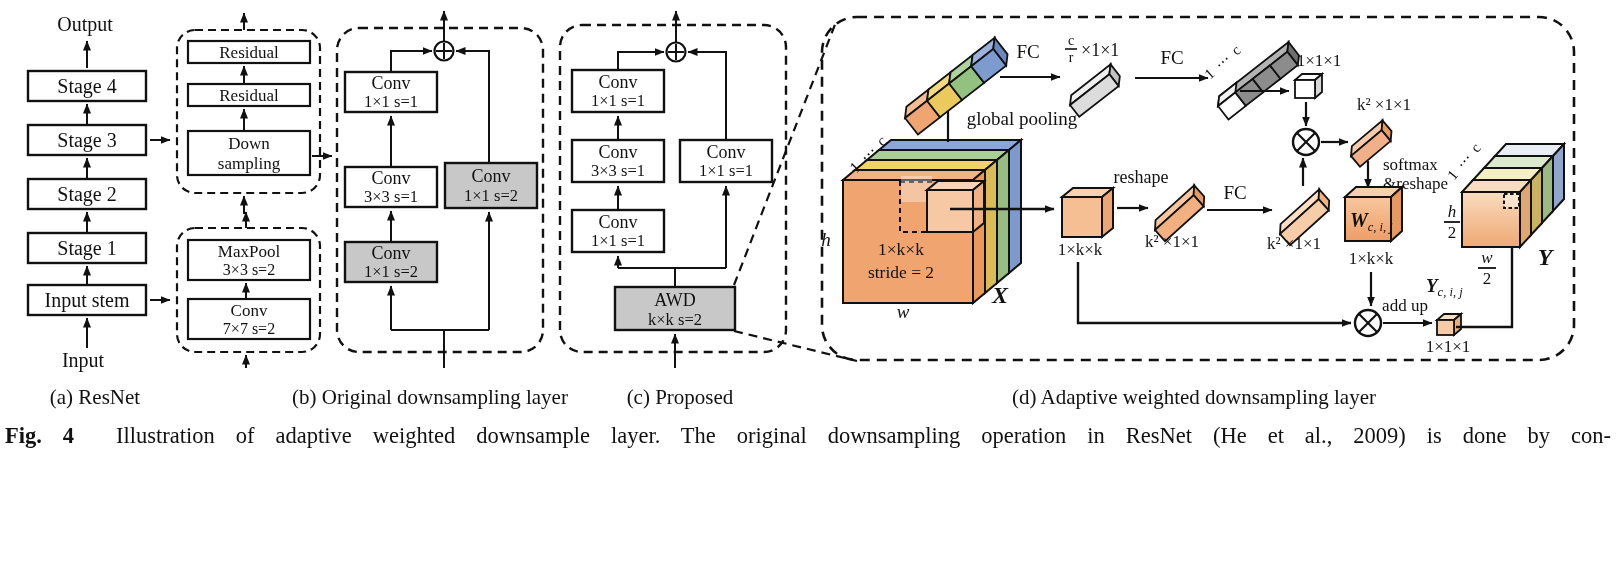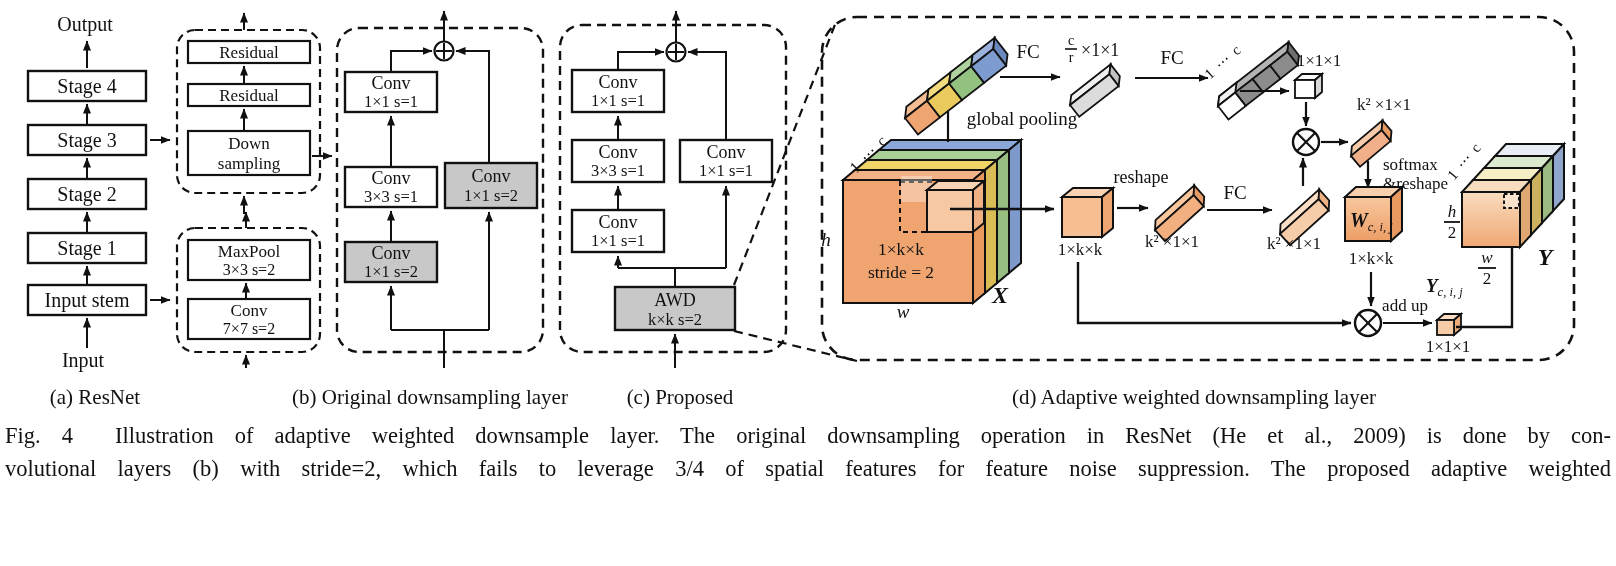--- a/index.html
+++ b/index.html
@@ -4,21 +4,21 @@
 <style>
   html,body{margin:0;padding:0;background:#ffffff;}
   .page{position:relative;width:1616px;height:566px;background:#ffffff;overflow:hidden;
         font-family:"Liberation Serif","DejaVu Serif",serif;border-radius:14px;}
   svg{position:absolute;left:0;top:0;}
   svg text{font-family:"Liberation Serif","DejaVu Serif",serif;fill:#111;}
   .cap{position:absolute;left:5px;top:419px;width:1606px;
        font-size:22.5px;line-height:33px;color:#111;}
   .cap .jl{text-align:justify;text-align-last:justify;white-space:normal;}
   .cap .ll{text-align:left;}
-  .cap b{font-weight:normal;}
+  .cap b{font-weight:bold;}
 </style>
 </head>
 <body>
 
 <div class="page">
 <svg width="1616" height="416" viewBox="0 0 1616 416">
   <defs>
     <marker id="ah" markerUnits="userSpaceOnUse" markerWidth="11" markerHeight="9" refX="9.5" refY="4" orient="auto">
       <path d="M0,0 L10,4 L0,8 Z" fill="#111"></path>
     </marker>
@@ -326,15 +326,14 @@
   </g>
 
   <text x="95" y="404" font-size="21" text-anchor="middle">(a) ResNet</text>
   <text x="430" y="404" font-size="21" text-anchor="middle">(b) Original downsampling layer</text>
   <text x="680" y="404" font-size="21" text-anchor="middle">(c) Proposed</text>
   <text x="1194" y="404" font-size="21" text-anchor="middle">(d) Adaptive weighted downsampling layer</text>
 </svg>
 
 <div class="cap">
   <div class="jl"><b>Fig. 4</b>&nbsp; <span>Illustration of adaptive weighted downsample layer. The original downsampling operation in ResNet (He et al., 2009) is done by con-</span></div>
-  <div class="jl"><span>volutional layers (b) with stride=2, which fails to leverage 3/4 of spatial features for feature noise suppression. The proposed adaptive weighted</span></div>
 </div>
 </div>
 
 </body></html>

